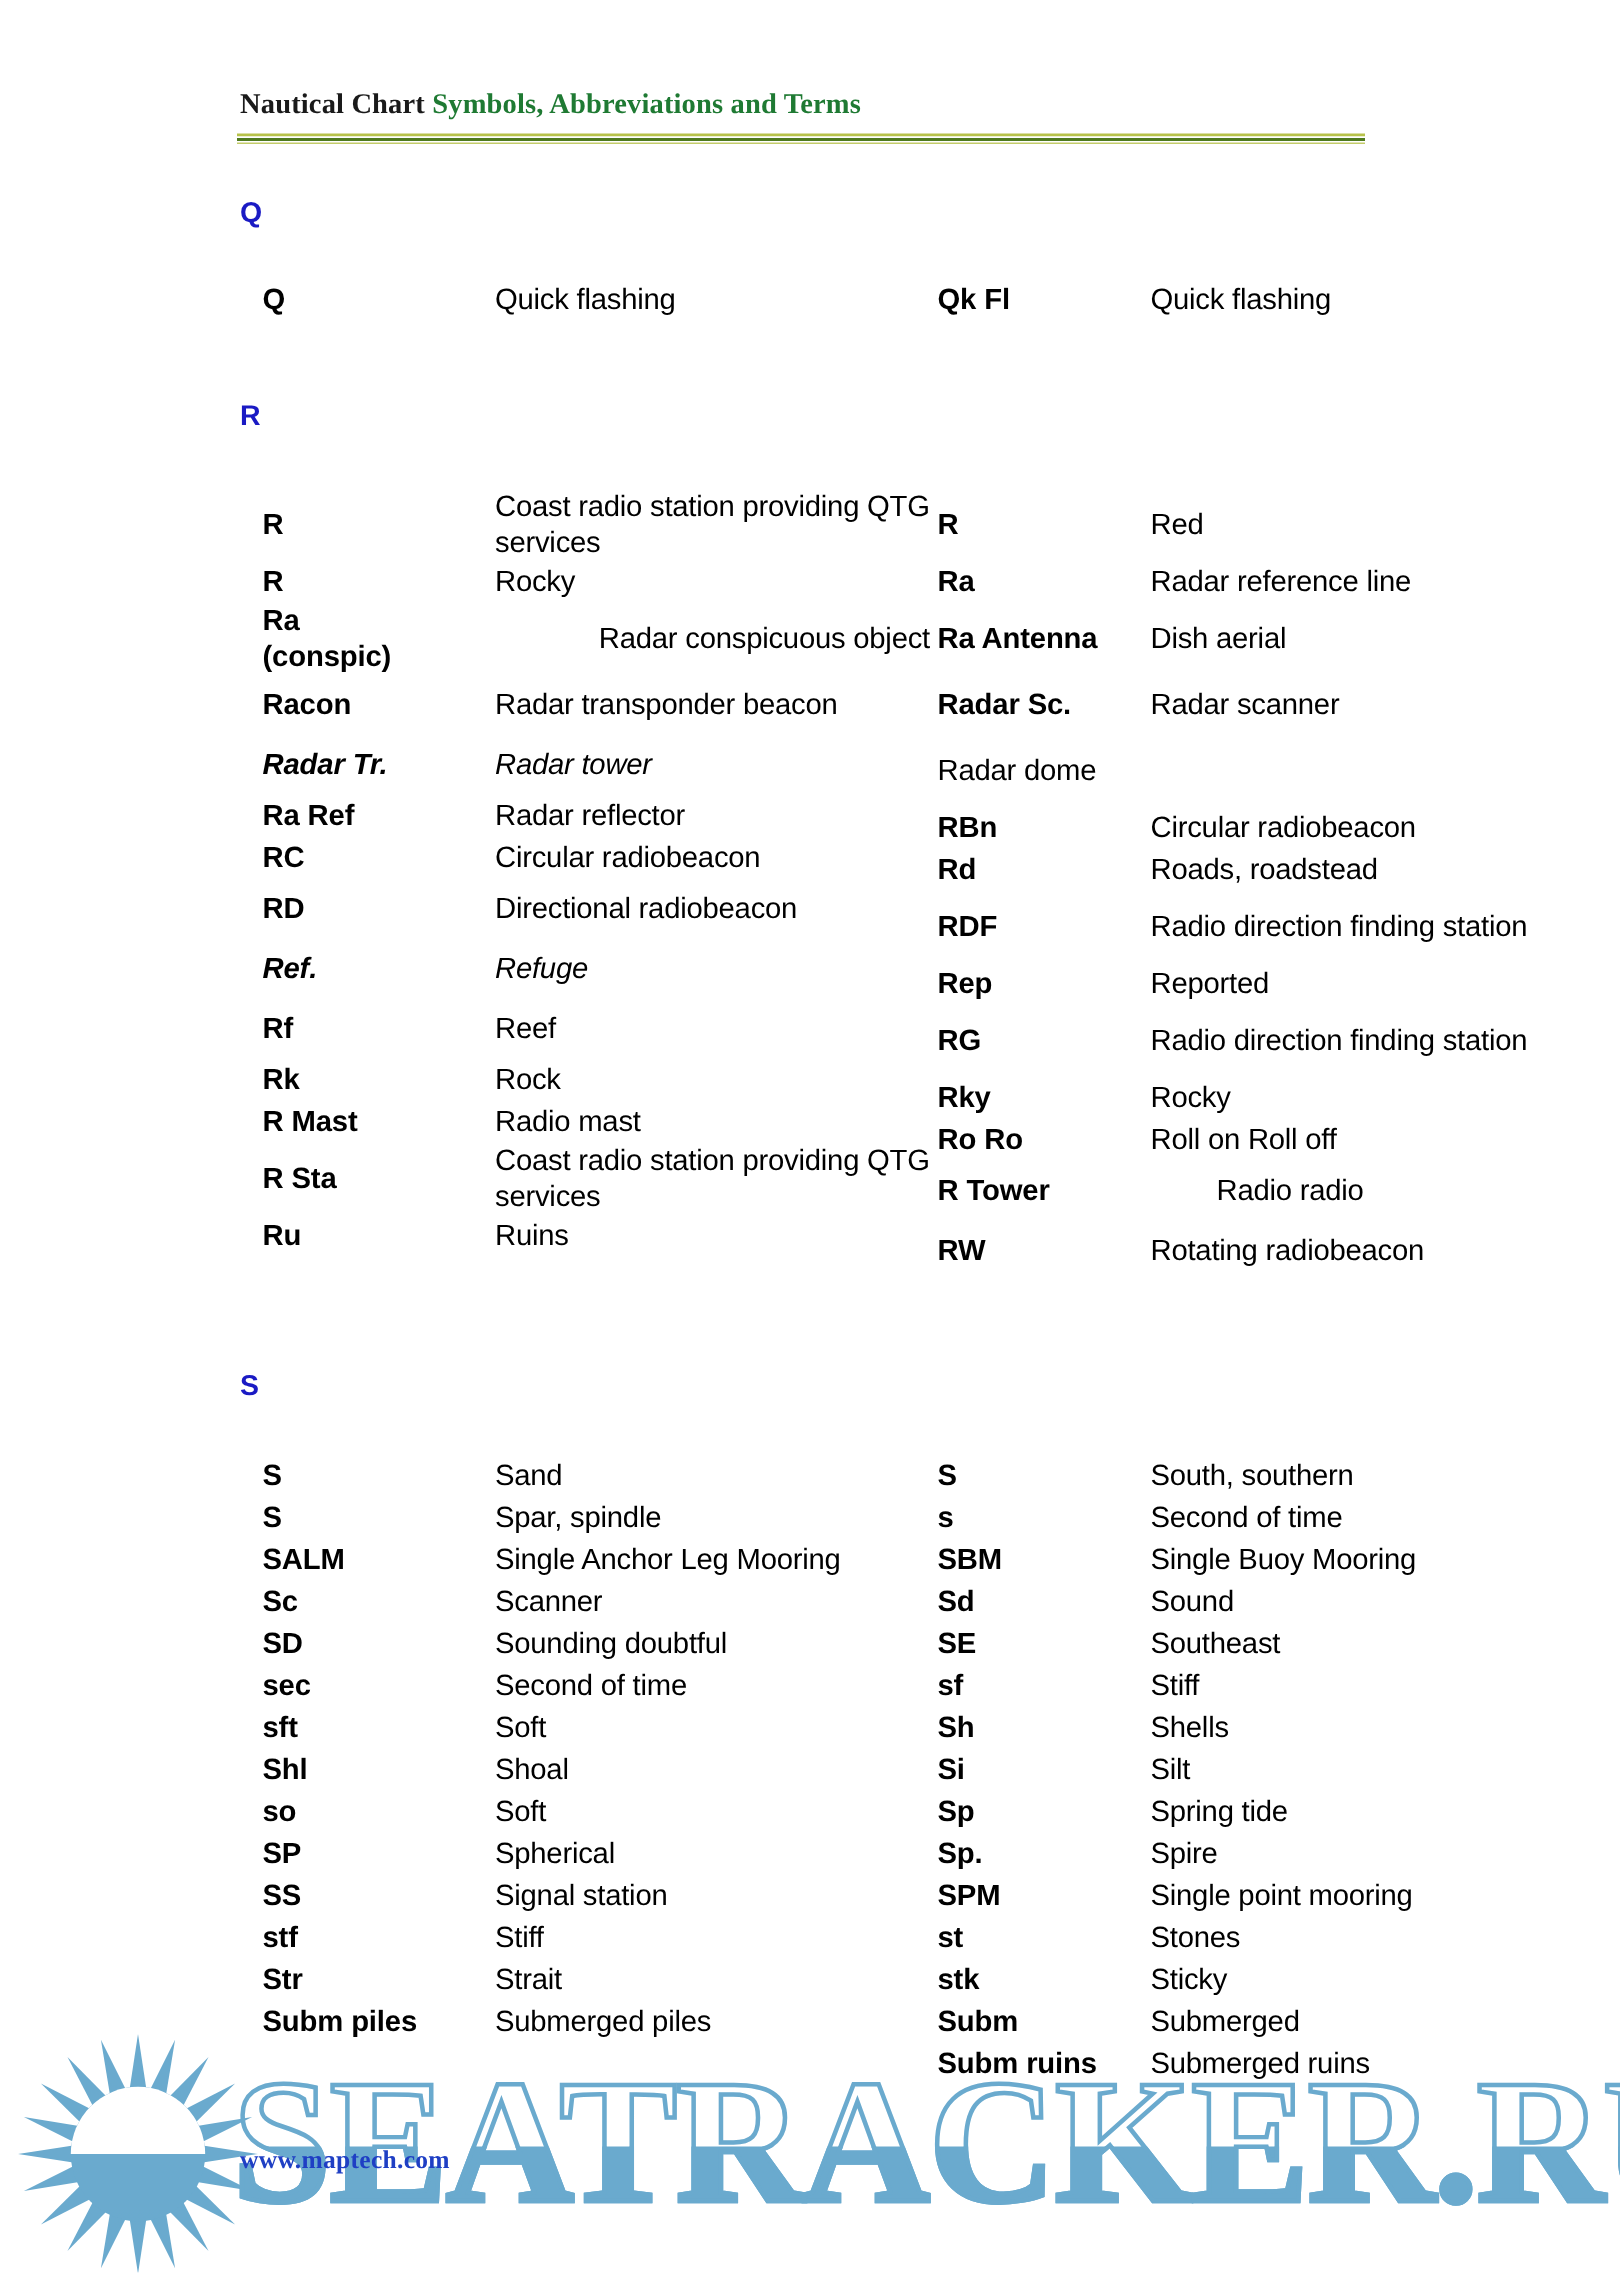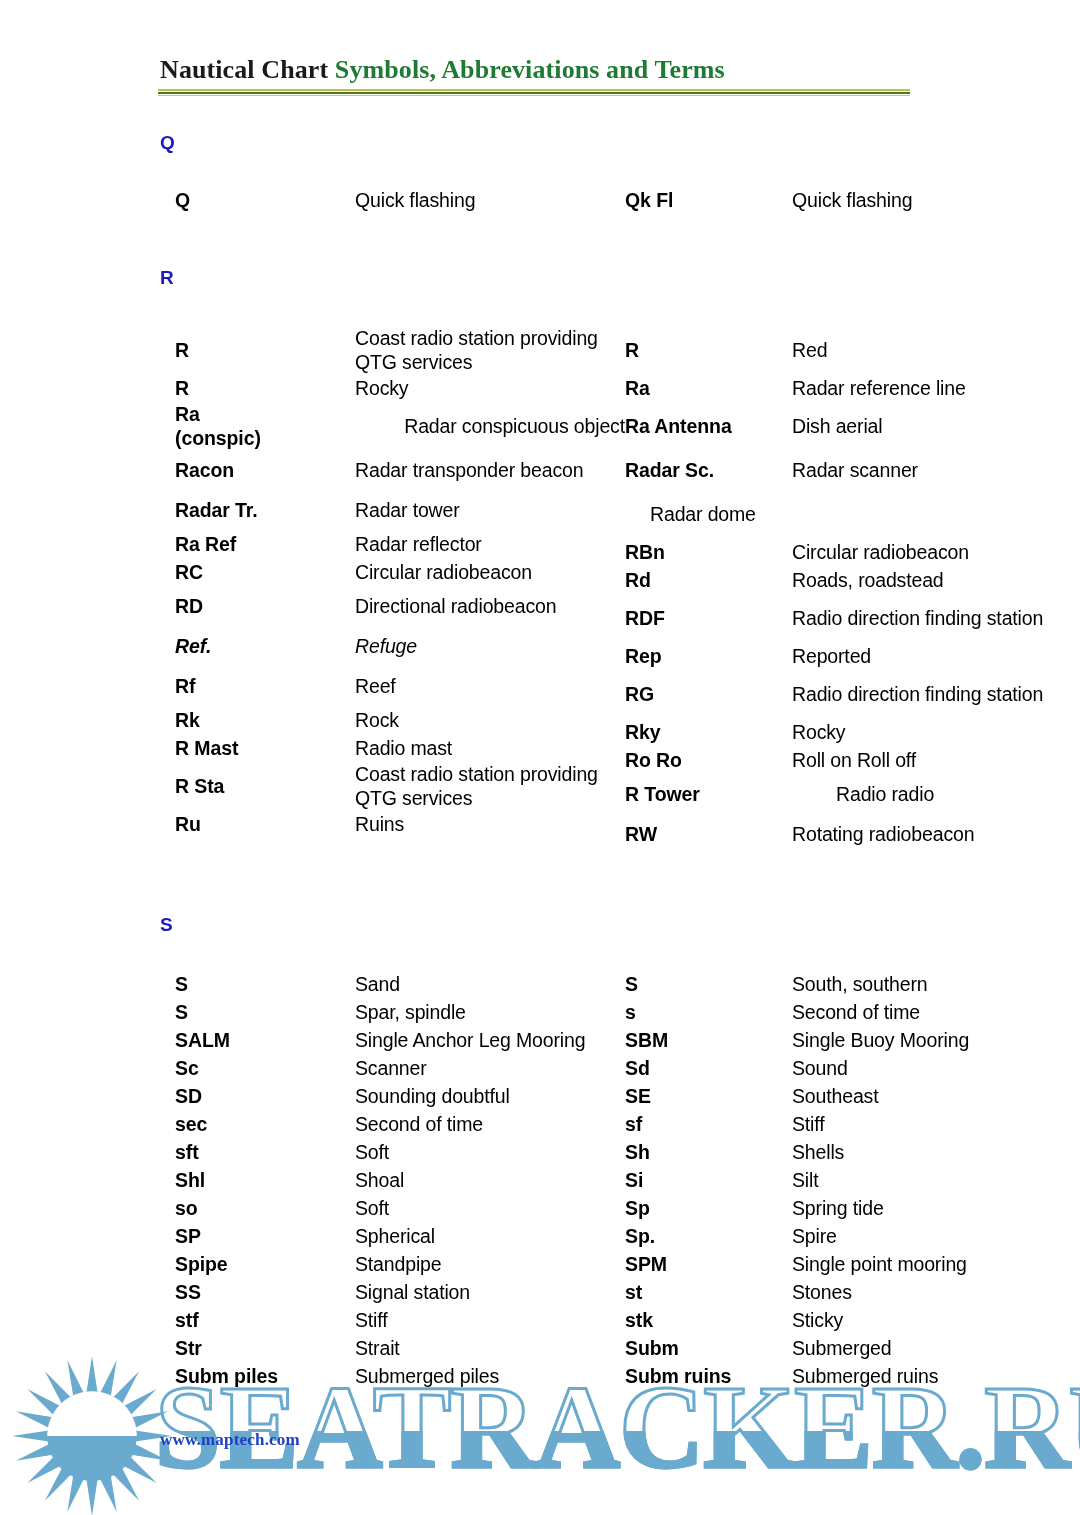--- a/index.html
+++ b/index.html
@@ -25,21 +25,21 @@
   
   .doc-header {
     position: absolute;
     left: 160px;
     top: 58px;
     width: 760px;
   }
   .doc-title {
     font-family: "Liberation Serif", serif;
     font-weight: bold;
-    font-size: 26px;
+    font-size: 19px;
     line-height: 24px;
     white-space: nowrap;
     letter-spacing: 0.1px;
   }
   .title-dark { color: #1a1a1a; }
   .title-green { color: #1f7a33; }
 
   .title-rule {
     position: absolute;
     left: 158px;
@@ -96,21 +96,20 @@
     letter-spacing: -0.1px;
   }
   .abbr-l { width: 155px; }
   .abbr-r { width: 142px; }
   .term {
     font-size: 19.5px;
     line-height: 23px;
     color: #000;
     flex: 1 1 auto;
     letter-spacing: -0.15px;
-    margin-left: 25px;
   }
   .two-line .abbr,
   .two-line .term { line-height: 24px; }
 
   
   .row.h1 { min-height: 28px; }
   .row.h2 { min-height: 48px; }
 
   
   #watermark {
@@ -198,21 +197,21 @@
         <div class="term">Rocky</div>
       </div>
       <div class="row h2 two-line">
         <div class="abbr abbr-l">Ra<br>(conspic)</div>
         <div class="term" style="max-width: 290px; text-align: right;">Radar conspicuous object</div>
       </div>
       <div class="row h1" style="min-height:40px;">
         <div class="abbr abbr-l">Racon</div>
         <div class="term">Radar transponder beacon</div>
       </div>
-      <div class="row h1" style="min-height:40px;">
+      <div class="row h1" style="min-height:40px;font-style:italic;">
         <div class="abbr abbr-l">Radar Tr.</div>
         <div class="term">Radar tower</div>
       </div>
       <div class="row h1">
         <div class="abbr abbr-l">Ra Ref</div>
         <div class="term">Radar reflector</div>
       </div>
       <div class="row h1">
         <div class="abbr abbr-l">RC</div>
         <div class="term">Circular radiobeacon</div>
@@ -342,24 +341,20 @@
         <div class="abbr abbr-l">Shl</div>
         <div class="term">Shoal</div>
       </div>
       <div class="row h1">
         <div class="abbr abbr-l">so</div>
         <div class="term">Soft</div>
       </div>
       <div class="row h1">
         <div class="abbr abbr-l">SP</div>
         <div class="term">Spherical</div>
-      </div>
-      <div class="row h1">
-        <div class="abbr abbr-l">Spipe</div>
-        <div class="term">Standpipe</div>
       </div>
       <div class="row h1">
         <div class="abbr abbr-l">SS</div>
         <div class="term">Signal station</div>
       </div>
       <div class="row h1">
         <div class="abbr abbr-l">stf</div>
         <div class="term">Stiff</div>
       </div>
       <div class="row h1">

